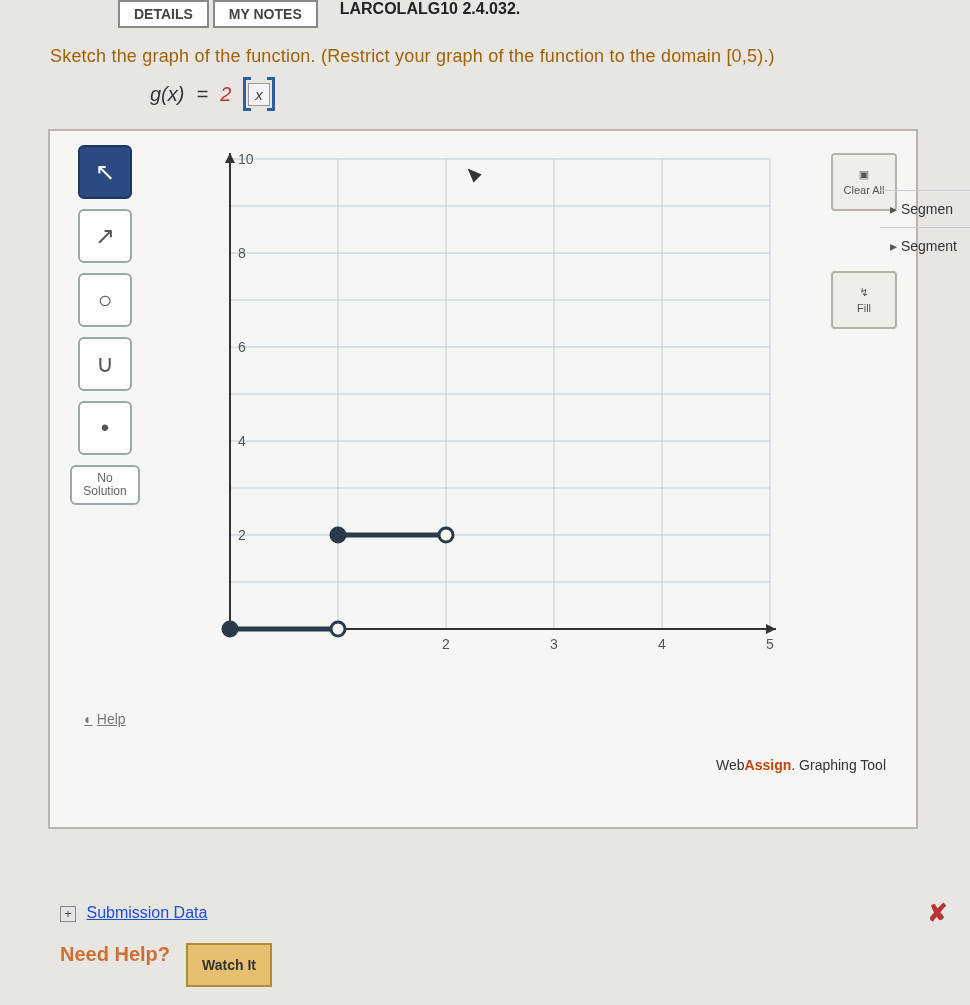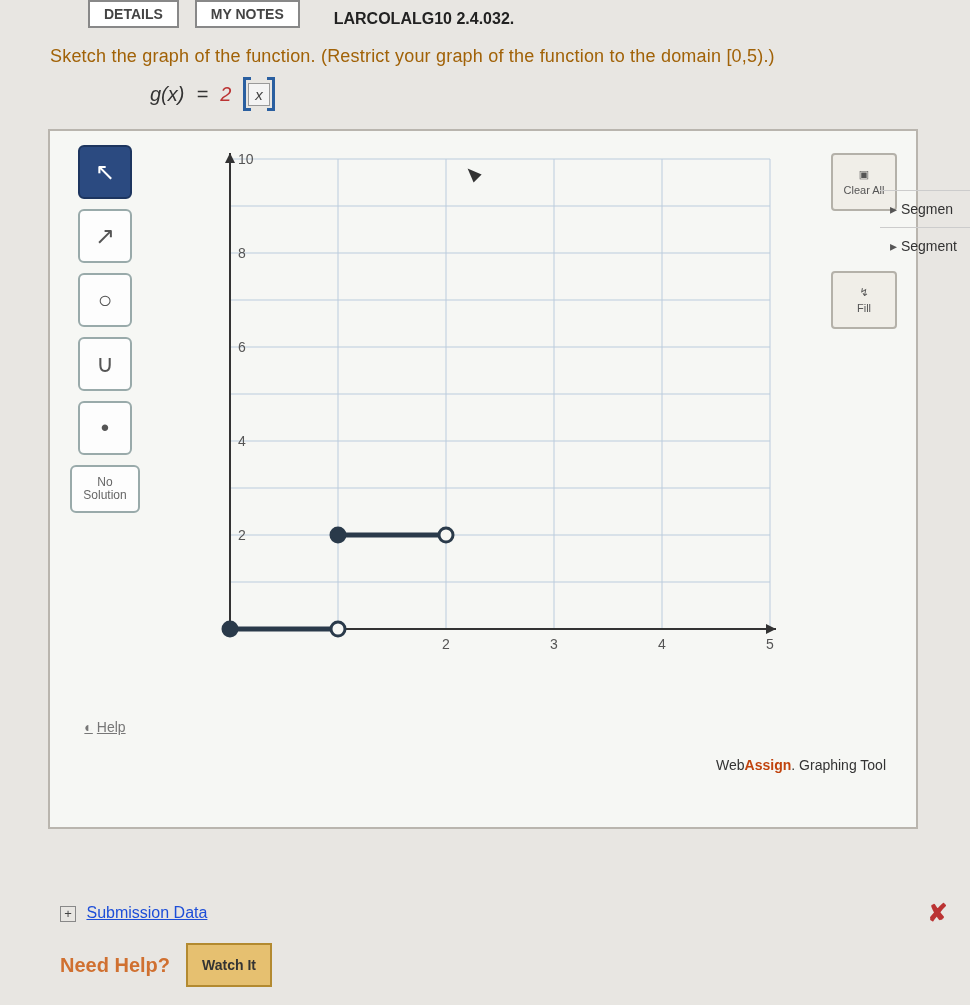--- a/index.html
+++ b/index.html
@@ -4,21 +4,21 @@
 <style>
   * { box-sizing: border-box; margin: 0; padding: 0; }
   body {
     font-family: Arial, Helvetica, sans-serif;
     background: #e8e6e2;
     width: 970px;
     height: 1005px;
     overflow: hidden;
     position: relative;
   }
-  .top-tabs { display: flex; gap: 16px; padding: 0 0 0 88px; align-items: flex-end; }
+  .top-tabs { display: flex; gap: 4px; padding: 0 0 0 118px; align-items: flex-start; }
   .tab-btn {
     border: 2px solid #888;
     background: #fff;
     padding: 4px 14px;
     font-size: 14px;
     font-weight: bold;
     color: #444;
   }
   .problem-id { font-size: 16px; font-weight: bold; color: #222; margin-left: 18px; }
   .prompt {
@@ -66,21 +66,21 @@
   .tool {
     width: 54px; height: 54px;
     border: 2px solid #9aa;
     background: #fdfdfd;
     border-radius: 6px;
     display:flex; align-items:center; justify-content:center;
     font-size: 24px; color:#555;
     cursor:pointer;
   }
   .tool.active { background:#2b4a80; color:#fff; border-color:#1d355f; }
-  .tool.nosol { width:70px; height:48px; font-size:12px; color:#666; line-height:1.1; text-align:center; flex-direction:column;}
+  .tool.nosol { width:70px; height:40px; font-size:12px; color:#666; line-height:1.1; text-align:center; flex-direction:column;}
   .help-link {
     margin-top: 196px;
     font-size: 14px; color:#777; text-decoration: underline;
     display:flex; align-items:center; gap:4px;
   }
   .plot-wrap { flex:1; position:relative; padding: 16px 0 0 0; }
   .plot {
     position: absolute; left: 20px; top: 18px;
     width: 600px; height: 540px;
   }
@@ -109,21 +109,21 @@
   .layers-out { position:absolute; right:-2px; top:170px; width:88px; }
   .sub-row {
     position:absolute; left: 60px; bottom: 78px;
     display:flex; align-items:center; gap: 720px;
   }
   .sub-link { color:#1d4ed8; text-decoration:underline; font-size:16px; }
   .plus-box { display:inline-block; width:16px; height:16px; border:1px solid #888; text-align:center; line-height:14px; font-size:13px; color:#444; margin-right:6px;}
   .red-x { color:#b33; font-size:24px; font-weight:bold;}
   .need-row {
     position:absolute; left: 60px; bottom: 18px;
-    display:flex; align-items:center; gap:16px;
+    display:flex; gap:16px;
   }
   .need-label { color:#d07030; font-size:20px; font-weight:bold;}
   .watch-btn {
     background:#e6c070; border:2px solid #b38a30;
     padding:12px 14px; font-size:14px; font-weight:bold; color:#333;
     cursor:pointer;
   }
   svg text { font-family: Arial; fill:#555; }
 </style>
 </head>

